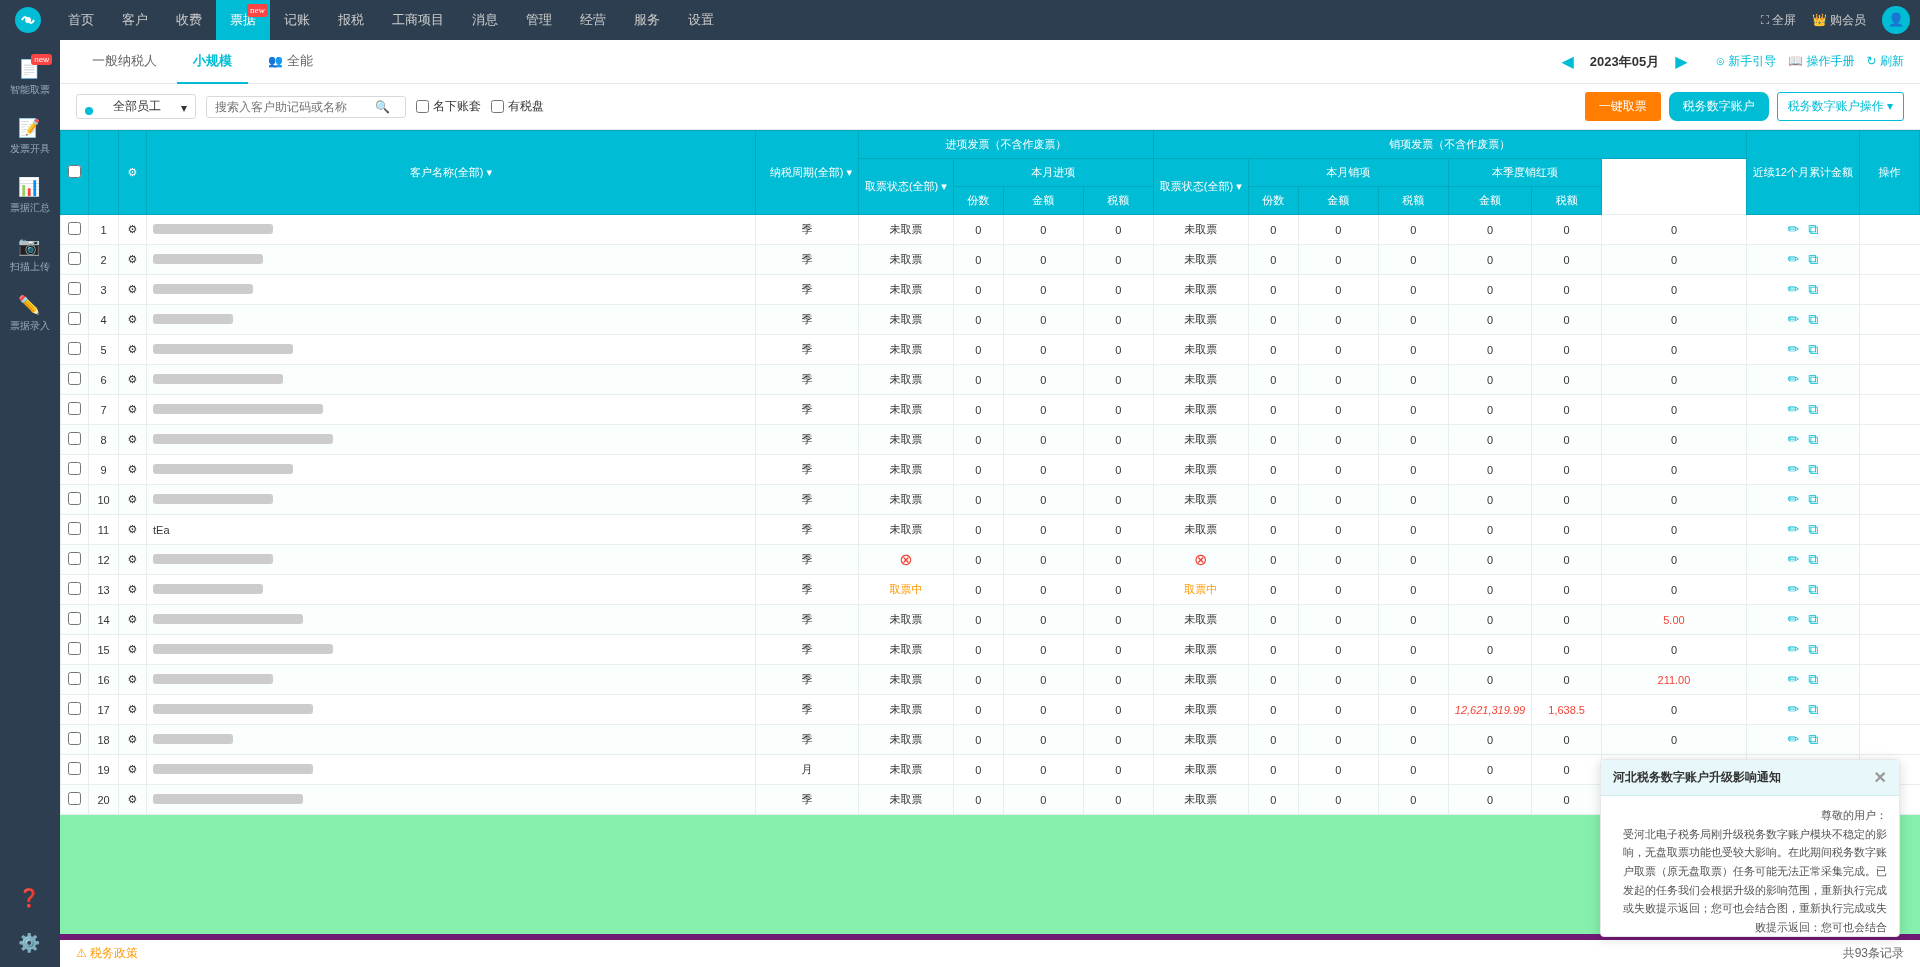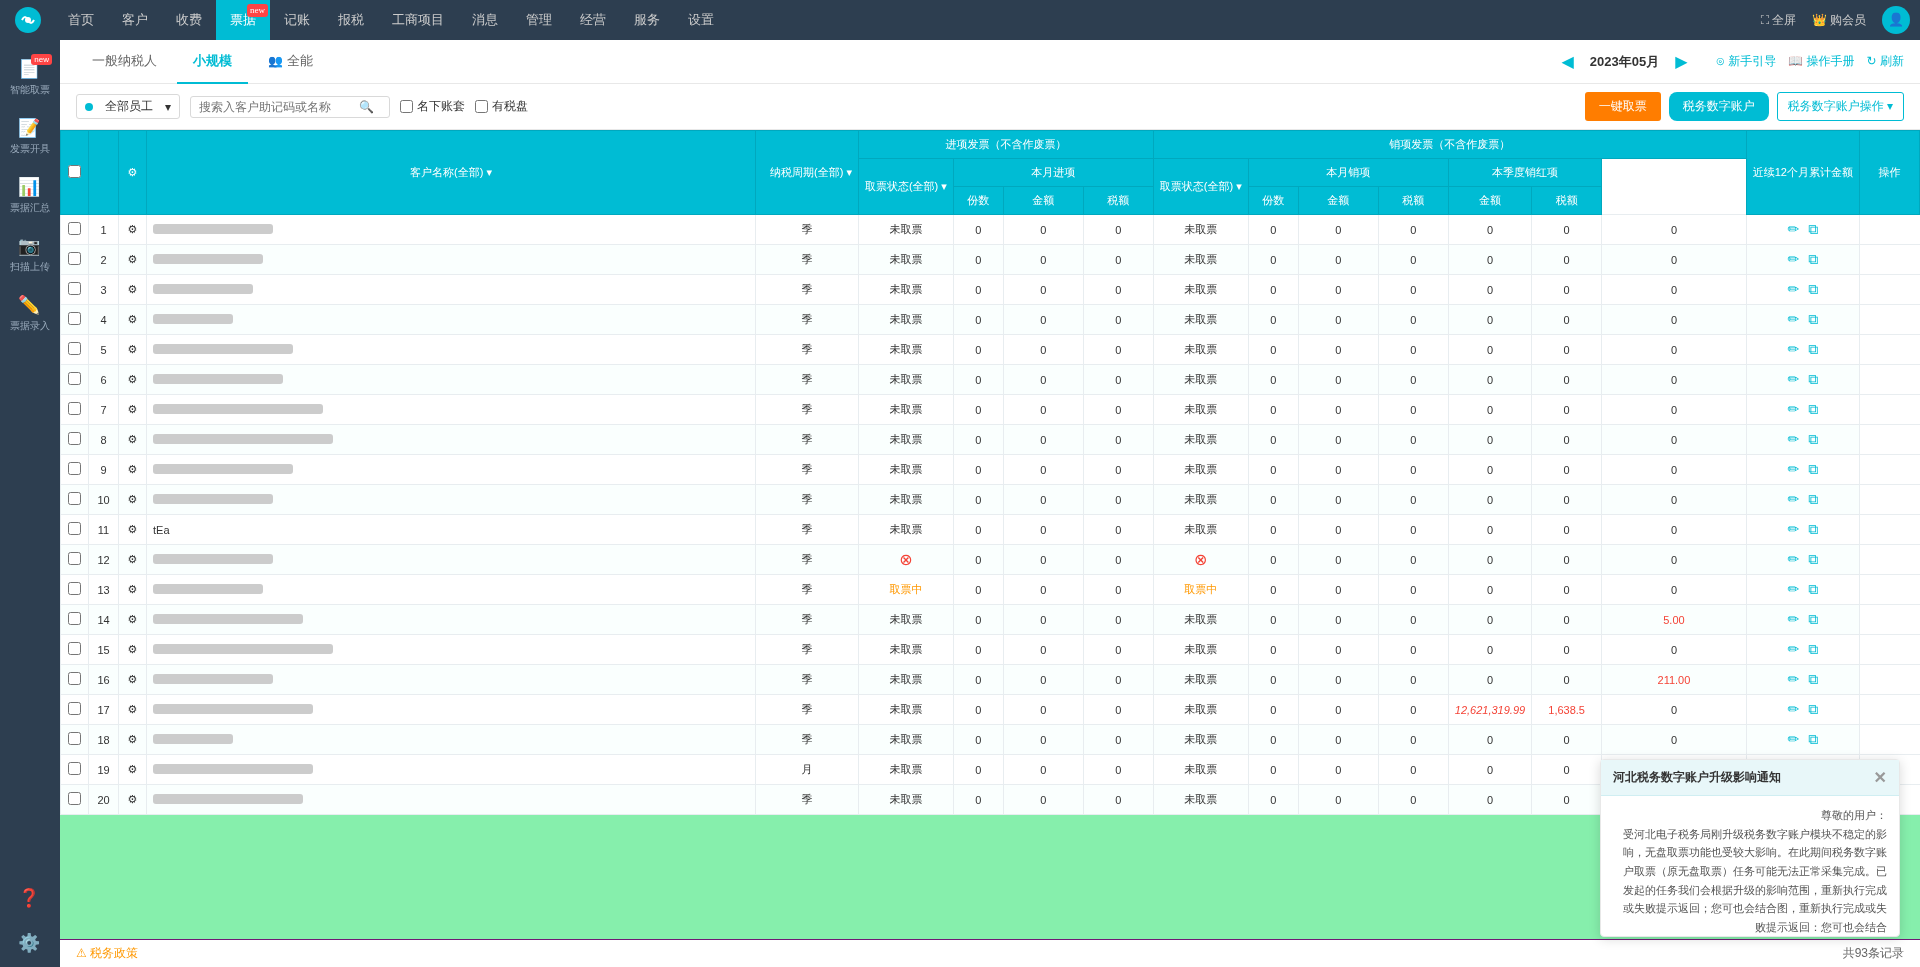--- a/index.html
+++ b/index.html
@@ -153,28 +153,28 @@
     
     .toolbar {
       background: #fff;
       padding: 8px 16px;
       display: flex;
       align-items: center;
       gap: 10px;
       border-bottom: 1px solid #e8e8e8;
     }
     .filter-select {
-      display: flex; align-items: center;
+      display: flex; align-items: flex-end;
       border: 1px solid #d9d9d9;
       border-radius: 3px;
       padding: 3px 8px;
       background: #fff;
       cursor: pointer;
       font-size: 12px;
-      gap: 12px;
+      gap: 20px;
     }
     .filter-select .dot { width: 8px; height: 8px; background: #00bcd4; border-radius: 50%; }
     .search-box {
       display: flex; align-items: center;
       border: 1px solid #d9d9d9;
       border-radius: 3px;
       padding: 3px 8px;
       background: #fff;
       width: 200px;
     }
@@ -260,21 +260,21 @@
       background: none; border: none; cursor: pointer;
       color: #00bcd4; font-size: 14px; padding: 1px 3px;
     }
 
     
     .footer-bar {
       background: #fff;
       padding: 5px 16px;
       display: flex;
       align-items: center;
-      border-top: 1px solid #701a75;
+      border-top: 6px solid #701a75;
       font-size: 12px;
       color: #666;
     }
     .footer-bar .tax-policy { color: #ff9800; cursor: pointer; }
     .footer-bar .total-count { margin-left: auto; }
 
     
     .notification-popup {
       position: fixed;
       bottom: 30px; right: 20px;

